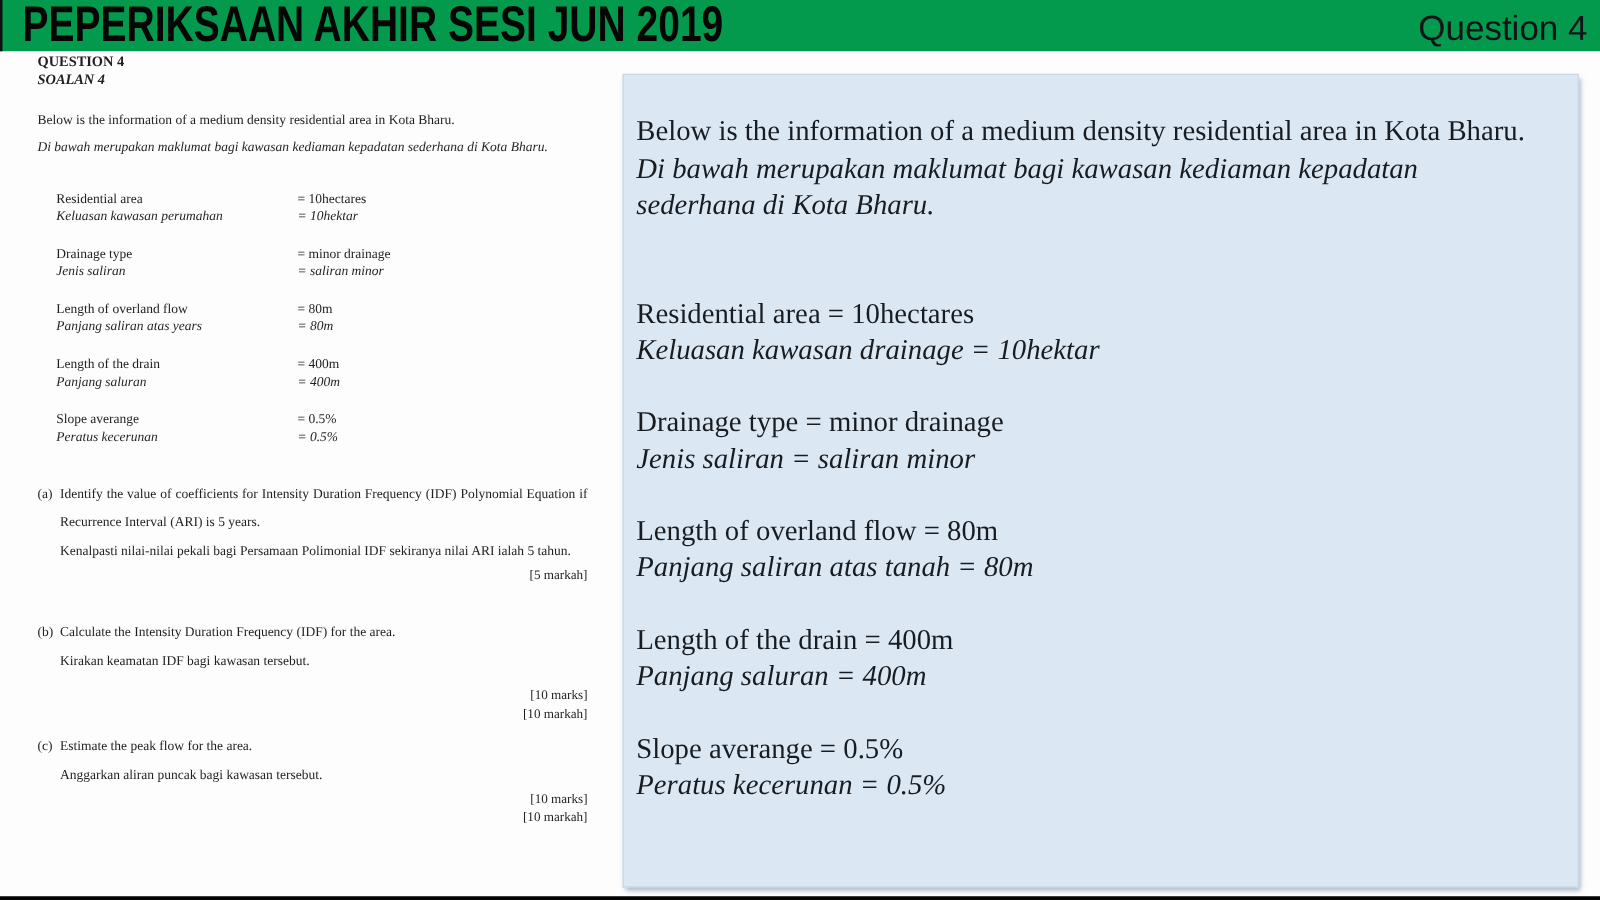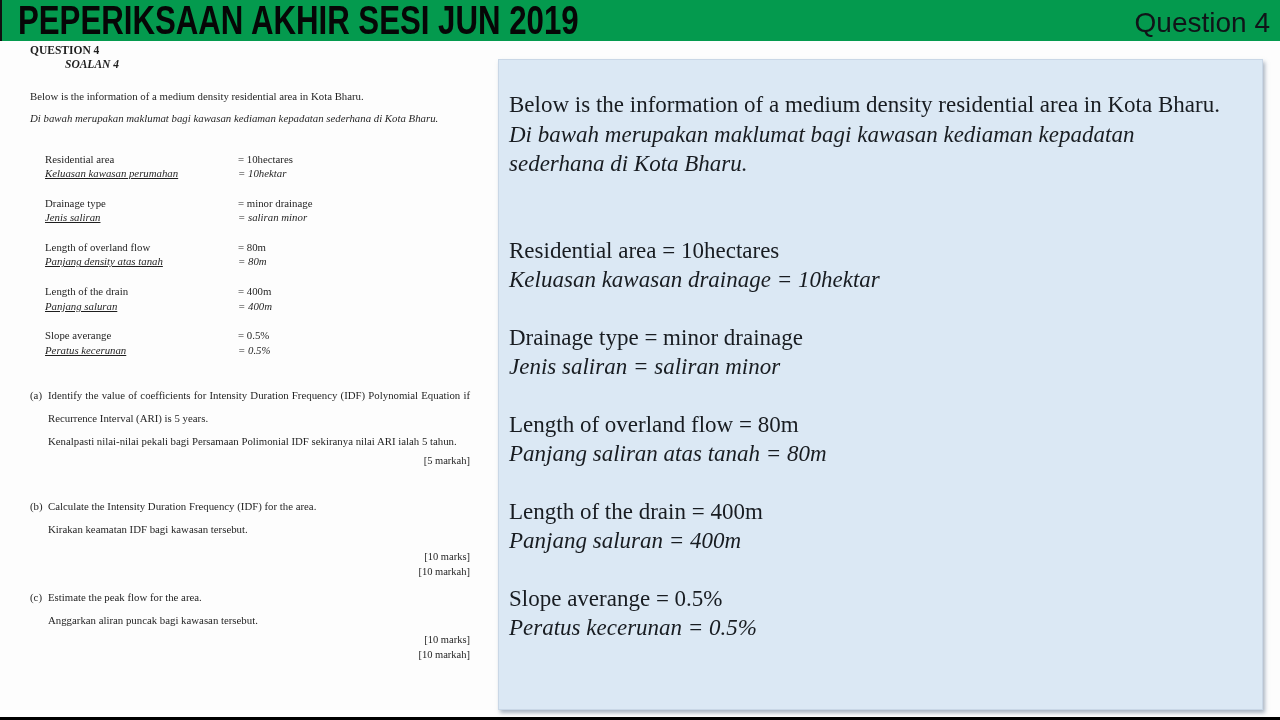--- a/index.html
+++ b/index.html
@@ -23,29 +23,29 @@
   .question-label {
     position:absolute; right:10px; top:0; height:41px; line-height:45px;
     font-family:"Liberation Sans", sans-serif; font-weight:500; font-size:28px;
     color:#101418; white-space:nowrap;
   }
 
   
   .doc { position:absolute; left:30px; top:41px; width:440px; color:#1f1f1f; }
   .doc-h  { font-size:11.5px; font-weight:bold; line-height:13.5px; }
   .doc-h.first { margin-top:3px; }
-  .doc-h.ms { font-style:italic;margin-left:35px; }
+  .doc-h.ms { font-style:italic; }
   .doc-intro-en { font-size:10.8px; line-height:21px; margin-top:15px; }
   .doc-intro-ms { font-size:10.8px; line-height:22.5px; font-style:italic; text-align:justify; }
 
   .params { margin-top:22px; margin-left:15px; }
   .param  { margin-bottom:15px; font-size:10.8px; line-height:14.6px; }
   .param .row { position:relative; }
   .param .val { position:absolute; left:193px; top:0; }
-  .param .ms  { font-style:italic;text-decoration:underline; }
+  .param .ms  { font-style:italic; }
 
   .q { position:relative; font-size:10.8px; }
   .q.qa { margin-top:27px; }
   .q.qb { margin-top:26px; }
   .q.qc { margin-top:6px; }
   .q-tag { position:absolute; left:0; top:0; line-height:23px; }
   .q-en  { margin-left:18px; line-height:23px; text-align:justify; }
   .q-ms  { margin-left:18px; line-height:23px; text-align:justify; }
   .q-marks { text-align:right; font-size:10.5px; line-height:15.5px; }
   .q.qb .q-marks { margin-top:8px; }
@@ -90,21 +90,21 @@
       <div class="param">
         <div class="row"><span>Residential area</span><span class="val">= 10hectares</span></div>
         <div class="row ms"><span>Keluasan kawasan perumahan</span><span class="val">= 10hektar</span></div>
       </div>
       <div class="param">
         <div class="row"><span>Drainage type</span><span class="val">= minor drainage</span></div>
         <div class="row ms"><span>Jenis saliran</span><span class="val">= saliran minor</span></div>
       </div>
       <div class="param">
         <div class="row"><span>Length of overland flow</span><span class="val">= 80m</span></div>
-        <div class="row ms"><span>Panjang density atas tanah</span><span class="val">= 80m</span></div>
+        <div class="row ms"><span>Panjang saliran atas years</span><span class="val">= 80m</span></div>
       </div>
       <div class="param">
         <div class="row"><span>Length of the drain</span><span class="val">= 400m</span></div>
         <div class="row ms"><span>Panjang saluran</span><span class="val">= 400m</span></div>
       </div>
       <div class="param">
         <div class="row"><span>Slope averange</span><span class="val">= 0.5%</span></div>
         <div class="row ms"><span>Peratus kecerunan</span><span class="val">= 0.5%</span></div>
       </div>
     </div>

